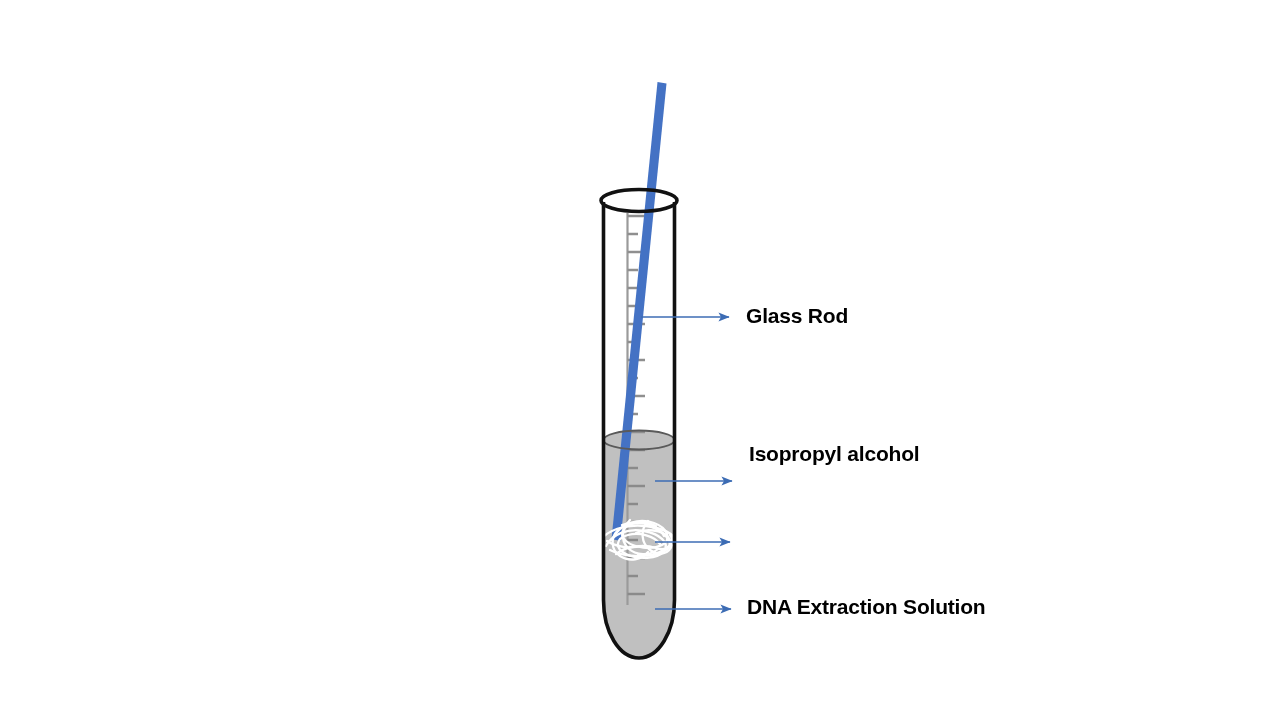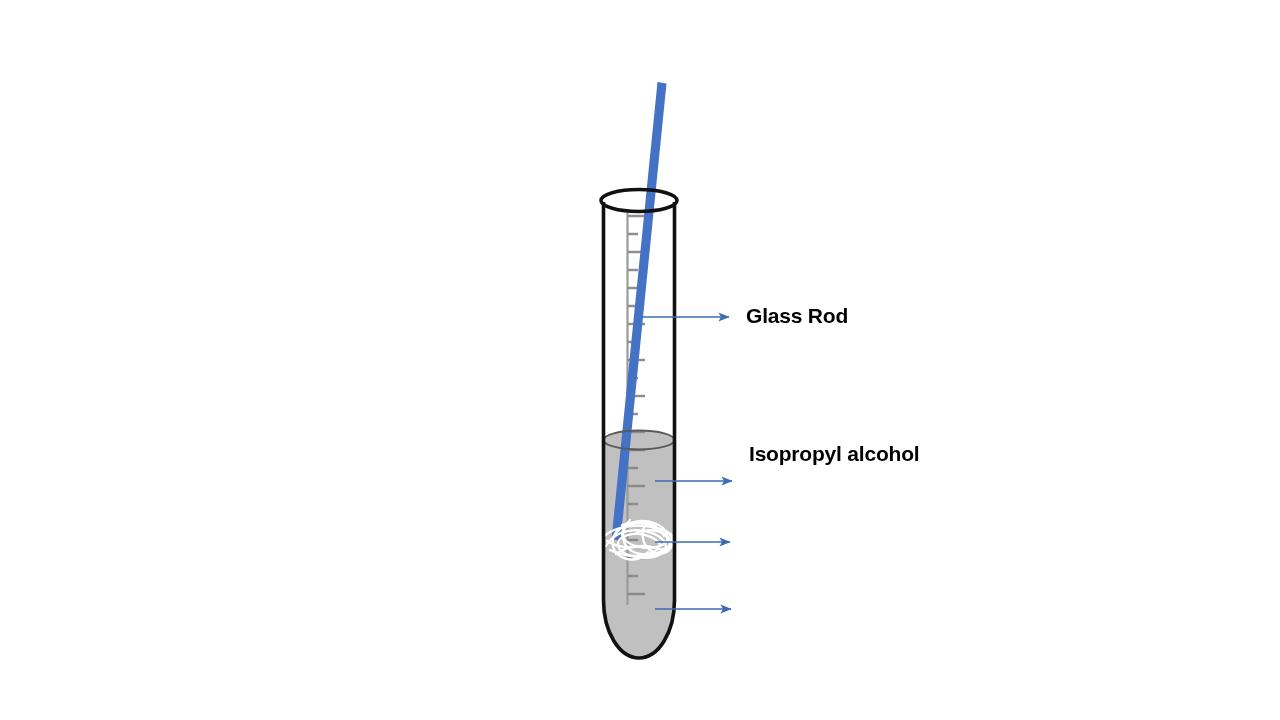--- a/index.html
+++ b/index.html
@@ -157,14 +157,15 @@
       <line x1="655" y1="609" x2="731" y2="609" marker-end="url(#arrowheadBlue)"></line>
     </g>
 
   </svg>
 
   <div class="label-text" id="label-glass-rod">Glass Rod</div>
 
   <div class="label-text" id="label-isopropyl">Isopropyl alcohol</div>
 
 
+  <div class="label-text" id="label-dna-extraction">DNA Extraction Solution</div>
 
 </div>
 
 </body></html>

